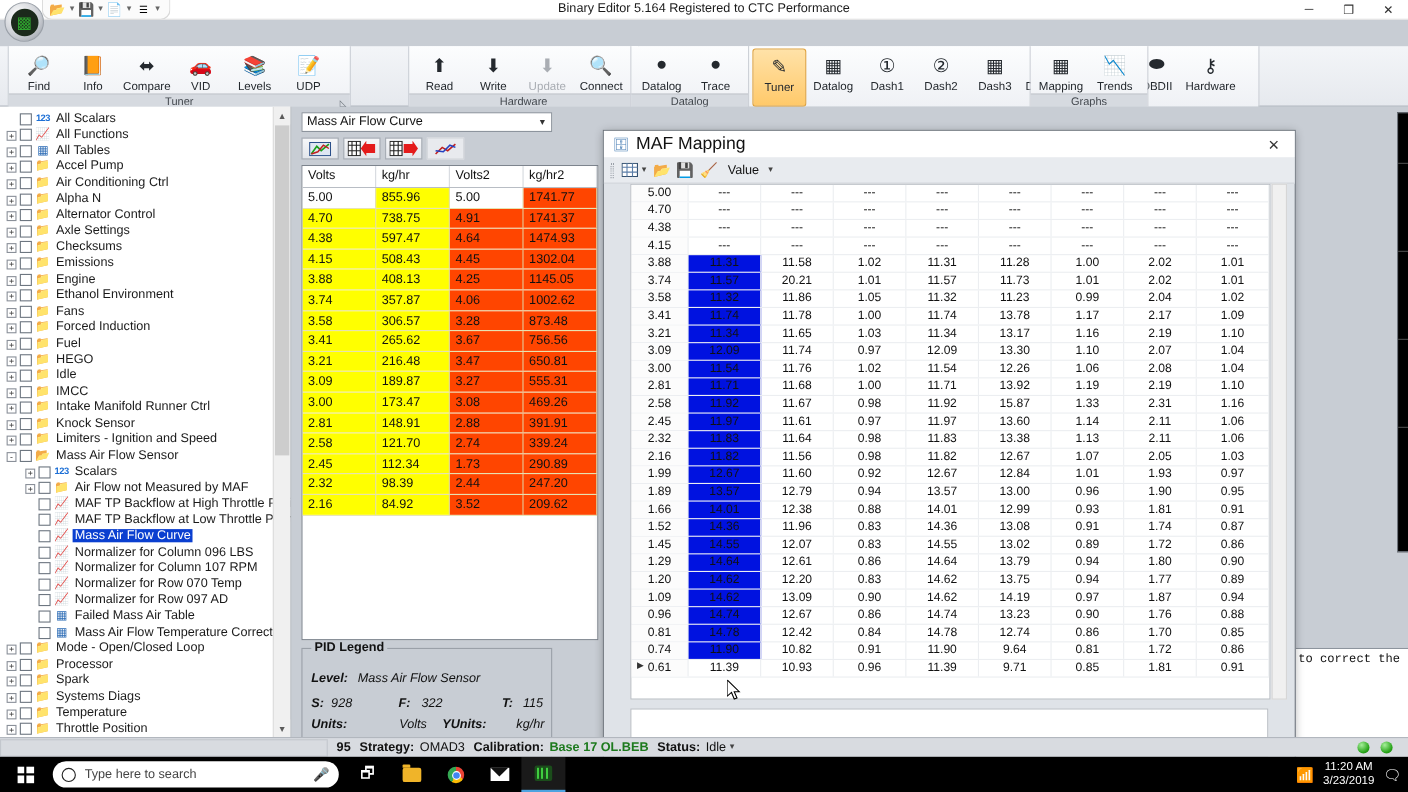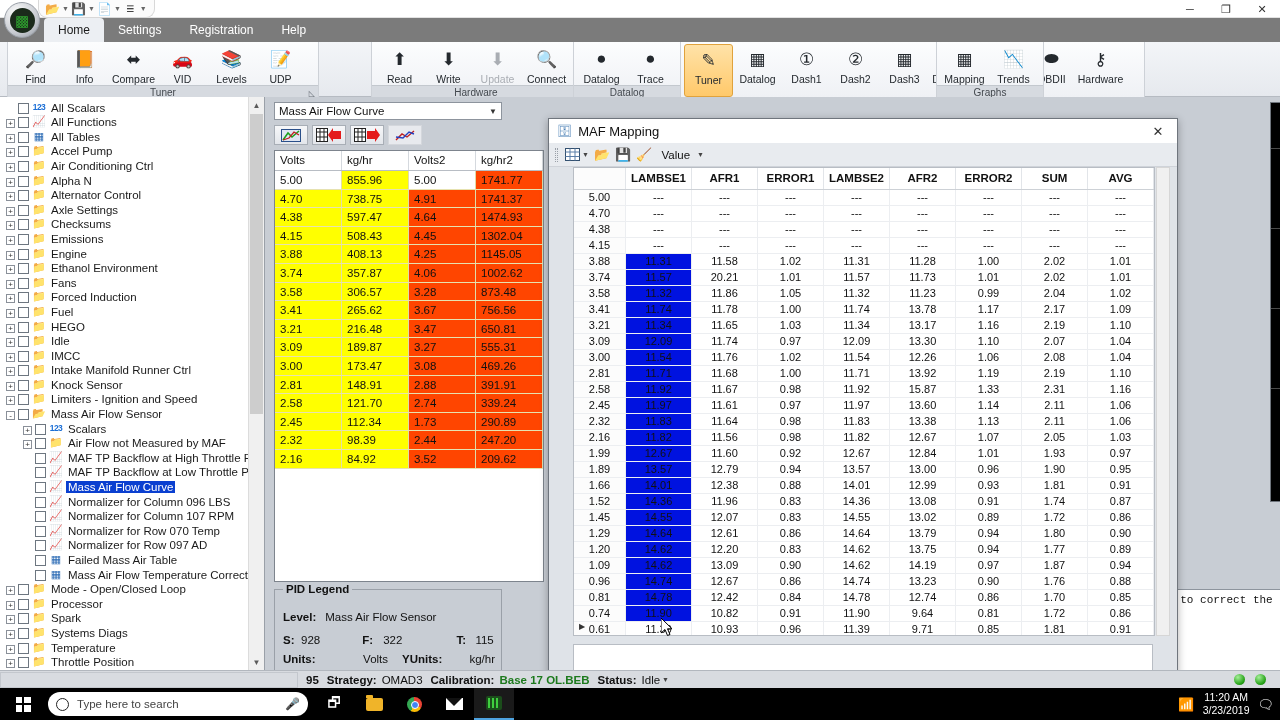--- a/index.html
+++ b/index.html
@@ -175,21 +175,21 @@
 
   .pid {
     position: absolute; left: 9px; top: 492px; width: 228px; height: 172px;
     border: 1px solid #9aa0a8; background: #c8cdd4;
   }
   .pid-title {
     position: absolute; left: 8px; top: -7px; background: #c8cdd4;
     font-size: 11.5px; font-weight: bold; padding: 0 3px; color: #111;
   }
   .pid-body { position: absolute; left: 8px; top: 14px; right: 6px; }
-  .pid-row { display: flex; font-size: 11.5px; color: #111; height: 19px; align-items: center; }
+  .pid-row { display: flex; font-size: 11.5px; color: #111; height: 19px; align-items: center; font-style: italic; }
   .pid-k { font-weight: bold; }
   .pid-lvl { margin-left: 9px; }
 
   .desc-panel {
     position: absolute; left: 500px; top: 492px; width: 770px; height: 172px;
     background: #ffffff; border: 1px solid #8d949d;
     font-family: "Liberation Mono", monospace; font-size: 11px;
     color: #111; padding: 3px 5px; line-height: 14px;
   }
 
@@ -210,21 +210,21 @@
   .dialog {
     position: absolute; left: 548px; top: 118px; width: 630px; height: 579px;
     background: #dfe3e8; border: 1px solid #6f757d;
     box-shadow: 0 2px 8px rgba(0,0,0,0.30);
   }
   .dlg-title {
     height: 24px; background: #ffffff; display: flex; align-items: center;
     padding-left: 8px; position: relative;
   }
   .dlg-title .dicon { font-size: 12px; color: #4a7fb5; margin-right: 6px; }
-  .dlg-title .dtxt { font-size: 13px; color: #111; }
+  .dlg-title .dtxt { font-size: 16px; color: #111; }
   .dlg-close {
     position: absolute; right: 0; top: 0; width: 38px; height: 24px;
     display: flex; align-items: center; justify-content: center;
     font-size: 13px; color: #333;
   }
   .dlg-tb {
     height: 24px; background: #e8ebef; display: flex; align-items: center;
     padding-left: 6px; gap: 5px; border-bottom: 1px solid #cfd3d9;
   }
   .dlg-tb .grip { width: 3px; height: 14px; border-left: 1px dotted #9aa0a8; border-right: 1px dotted #9aa0a8; margin-right: 2px; }
@@ -320,45 +320,38 @@
     position: absolute; left: 661px; top: 618px; z-index: 40;
     pointer-events: none;
   }
 </style>
 </head>
 <body>
 
 <div id="app">
 
   <div class="titlebar">
+    <div class="title-text">Binary Editor 5.164 Registered to CTC Performance</div>
     <div class="qat">
       <span class="qat-btn">📂</span>
       <span class="qat-sep">▼</span>
       <span class="qat-btn">💾</span>
       <span class="qat-sep">▼</span>
       <span class="qat-btn">📄</span>
       <span class="qat-sep">▼</span>
       <span class="qat-btn" style="font-size:9px">☰</span>
       <span class="qat-sep">▼</span>
     </div>
     <div class="winbtns">
       <div class="winbtn">─</div>
       <div class="winbtn">❐</div>
       <div class="winbtn close">✕</div>
     </div>
   </div>
 
-  <div class="ribbon-tabs">
-    <div class="tabs" id="ribbon-tabs">
-        <div class="rtab active">Home</div>
-        <div class="rtab">Settings</div>
-        <div class="rtab">Registration</div>
-        <div class="rtab">Help</div>
-      </div>
-  </div>
   <div class="orb">
     <div class="orb-inner">
       <span class="chip-glyph">▩</span>
     </div>
   </div>
 
   <div class="ribbon" id="ribbon">
       <div class="rgroup" style="left: 7px; width: 312px;">
         <div class="rgroup-items">
           <div class="ritem">
@@ -962,31 +955,20 @@
         <span class="caret">▼</span>
       </span>
       <span class="dtb-btn">📂</span>
       <span class="dtb-btn">💾</span>
       <span class="dtb-btn">🧹</span>
       <span class="dtb-cap">Value</span>
       <span class="caret">▼</span>
     </div>
 
     <div class="dgrid">
-      <div class="dh" id="dlg-head">
-          <div class="c-idx"></div>
-          <div class="c-d">LAMBSE1</div>
-          <div class="c-d">AFR1</div>
-          <div class="c-d">ERROR1</div>
-          <div class="c-d">LAMBSE2</div>
-          <div class="c-d">AFR2</div>
-          <div class="c-d">ERROR2</div>
-          <div class="c-d">SUM</div>
-          <div class="c-d">AVG</div>
-        </div>
       <div id="dlg-body">
           <div class="dr" style="position: relative;">
             <div class="c-idx">5.00</div>
             <div class="c-d">---</div>
             <div class="c-d">---</div>
             <div class="c-d">---</div>
             <div class="c-d">---</div>
             <div class="c-d">---</div>
             <div class="c-d">---</div>
             <div class="c-d">---</div>

